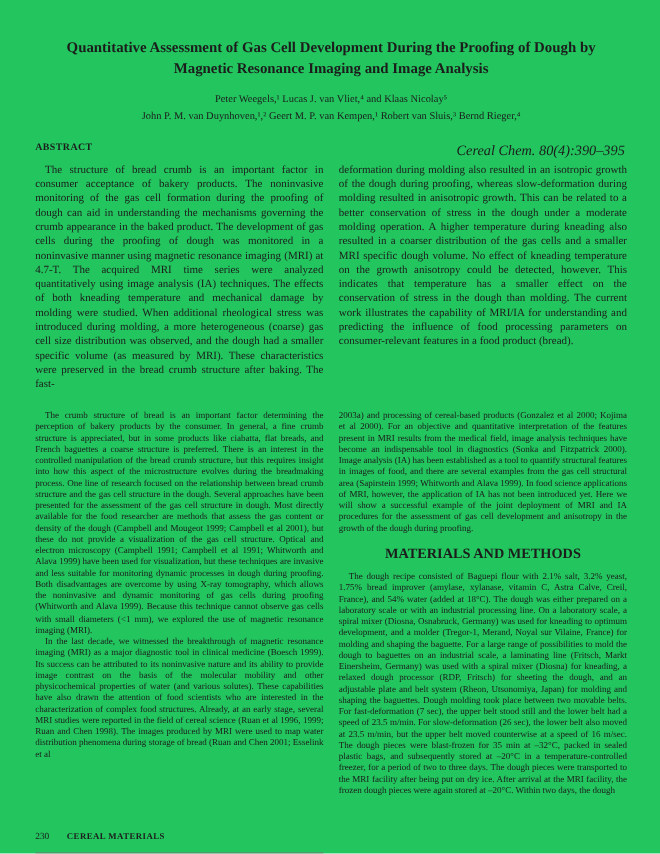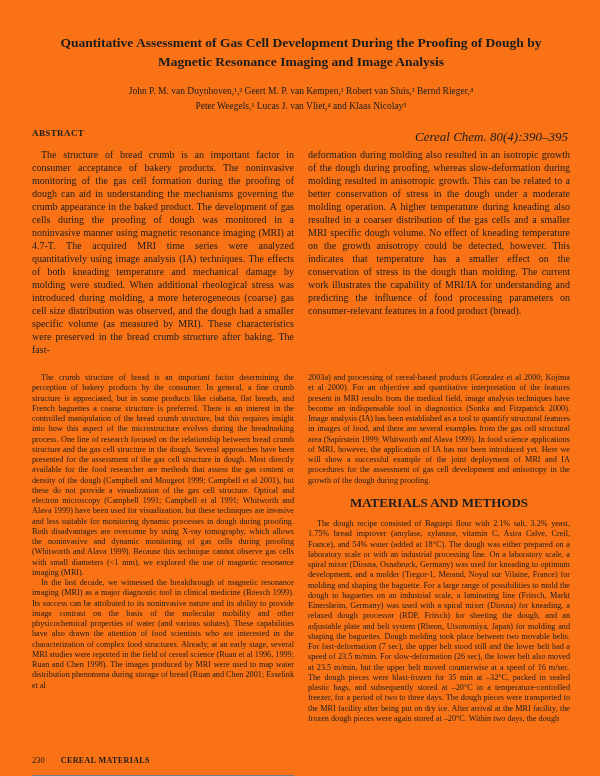--- a/index.html
+++ b/index.html
@@ -7,21 +7,21 @@
   body {
     width: 600px; height: 776px;
     font-family: "Liberation Serif", "DejaVu Serif", serif;
     color: #1c1c1c;
     overflow: hidden;
   }
   .page {
     width: 600px; height: 776px;
     padding: 34px 30px 12px 32px;
     position: relative;
-    background: #f97316;
+    background: #22c55e;
   }
   .title {
     font-size: 13.5px; font-weight: bold; text-align: center;
     line-height: 1.4; max-width: 520px; margin: 0 auto 12px auto;
   }
   .authors { text-align: center; font-size: 9.5px; line-height: 1.55; margin-bottom: 15px; }
   .abstract-header { position: relative; height: 13px; margin-bottom: 7px; }
   .abstract-label {
     position: absolute; left: 0; right: 0; text-align: left;
     font-weight: bold; font-size: 9px; letter-spacing: 0.4px;
@@ -47,22 +47,22 @@
   .journal-name { font-weight: bold; font-size: 8px; letter-spacing: 0.4px; }
 </style>
 </head>
 <body>
 
 <div class="page">
 
   <h1 class="title">Quantitative Assessment of Gas Cell Development During the Proofing of Dough by Magnetic Resonance Imaging and Image Analysis</h1>
 
   <div class="authors">
+    <div>Peter Weegels,¹ Lucas J. van Vliet,⁴ and Klaas Nicolay⁵</div>
     <div>John P. M. van Duynhoven,¹,² Geert M. P. van Kempen,¹ Robert van Sluis,³ Bernd Rieger,⁴</div>
-    <div>Peter Weegels,¹ Lucas J. van Vliet,⁴ and Klaas Nicolay⁵</div>
   </div>
 
   <div class="abstract-header">
     <span class="abstract-label">ABSTRACT</span>
     <span class="citation">Cereal Chem. 80(4):390–395</span>
   </div>
 
   <div class="abstract-cols">
     <p class="abstract-col indent">The structure of bread crumb is an important factor in consumer acceptance of bakery products. The noninvasive monitoring of the gas cell formation during the proofing of dough can aid in understanding the mechanisms governing the crumb appearance in the baked product. The development of gas cells during the proofing of dough was monitored in a noninvasive manner using magnetic resonance imaging (MRI) at 4.7-T. The acquired MRI time series were analyzed quantitatively using image analysis (IA) techniques. The effects of both kneading temperature and mechanical damage by molding were studied. When additional rheological stress was introduced during molding, a more heterogeneous (coarse) gas cell size distribution was observed, and the dough had a smaller specific volume (as measured by MRI). These characteristics were preserved in the bread crumb structure after baking. The fast-</p>
     <p class="abstract-col">deformation during molding also resulted in an isotropic growth of the dough during proofing, whereas slow-deformation during molding resulted in anisotropic growth. This can be related to a better conservation of stress in the dough under a moderate molding operation. A higher temperature during kneading also resulted in a coarser distribution of the gas cells and a smaller MRI specific dough volume. No effect of kneading temperature on the growth anisotropy could be detected, however. This indicates that temperature has a smaller effect on the conservation of stress in the dough than molding. The current work illustrates the capability of MRI/IA for understanding and predicting the influence of food processing parameters on consumer-relevant features in a food product (bread).</p>

